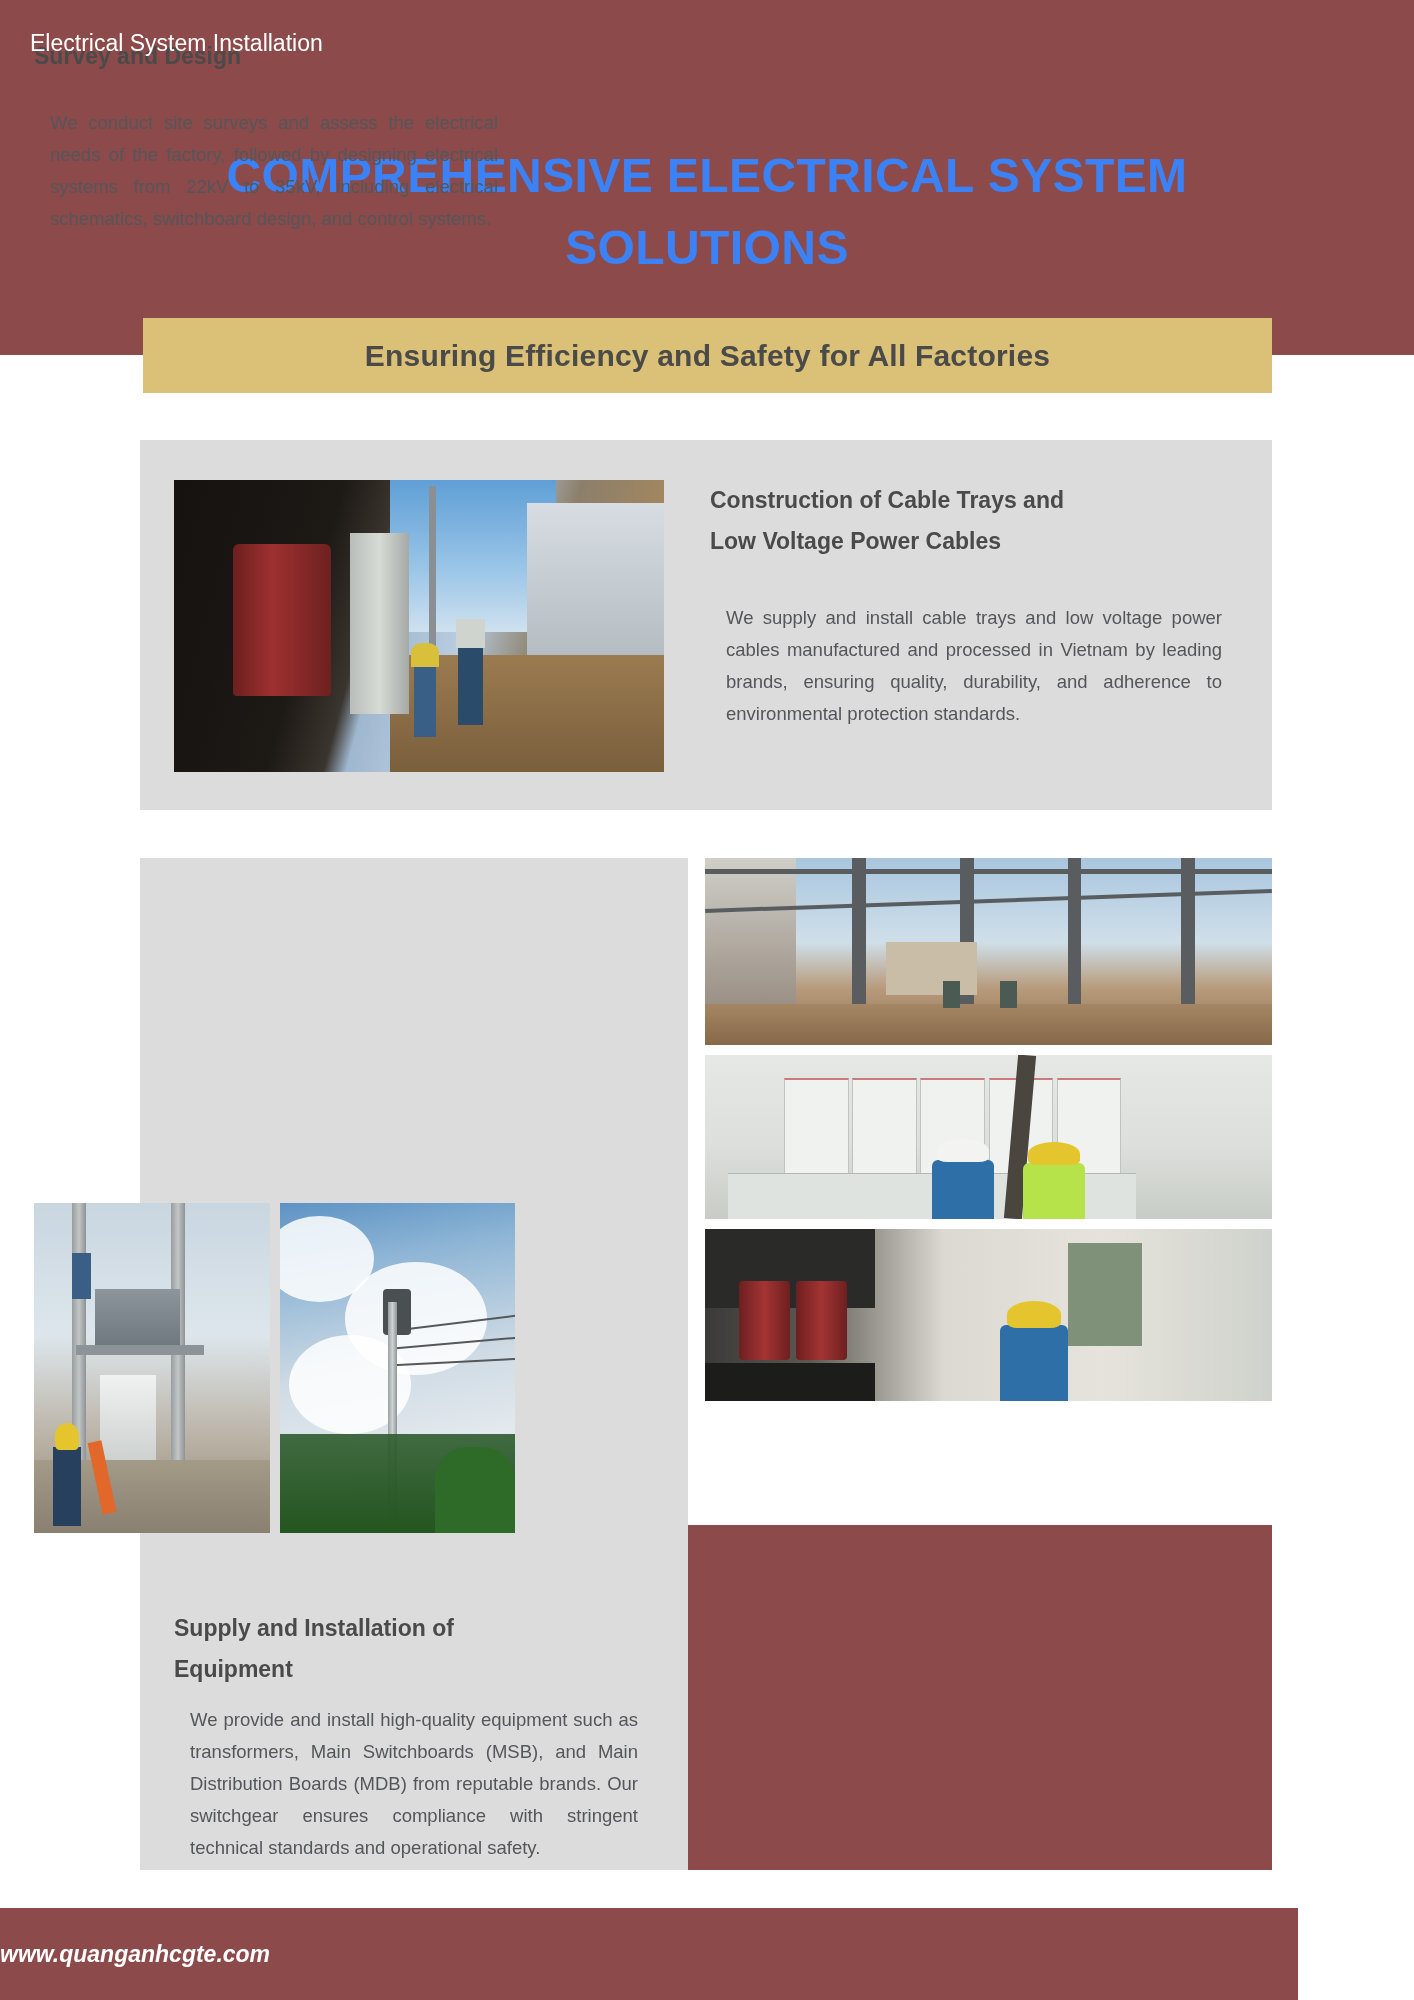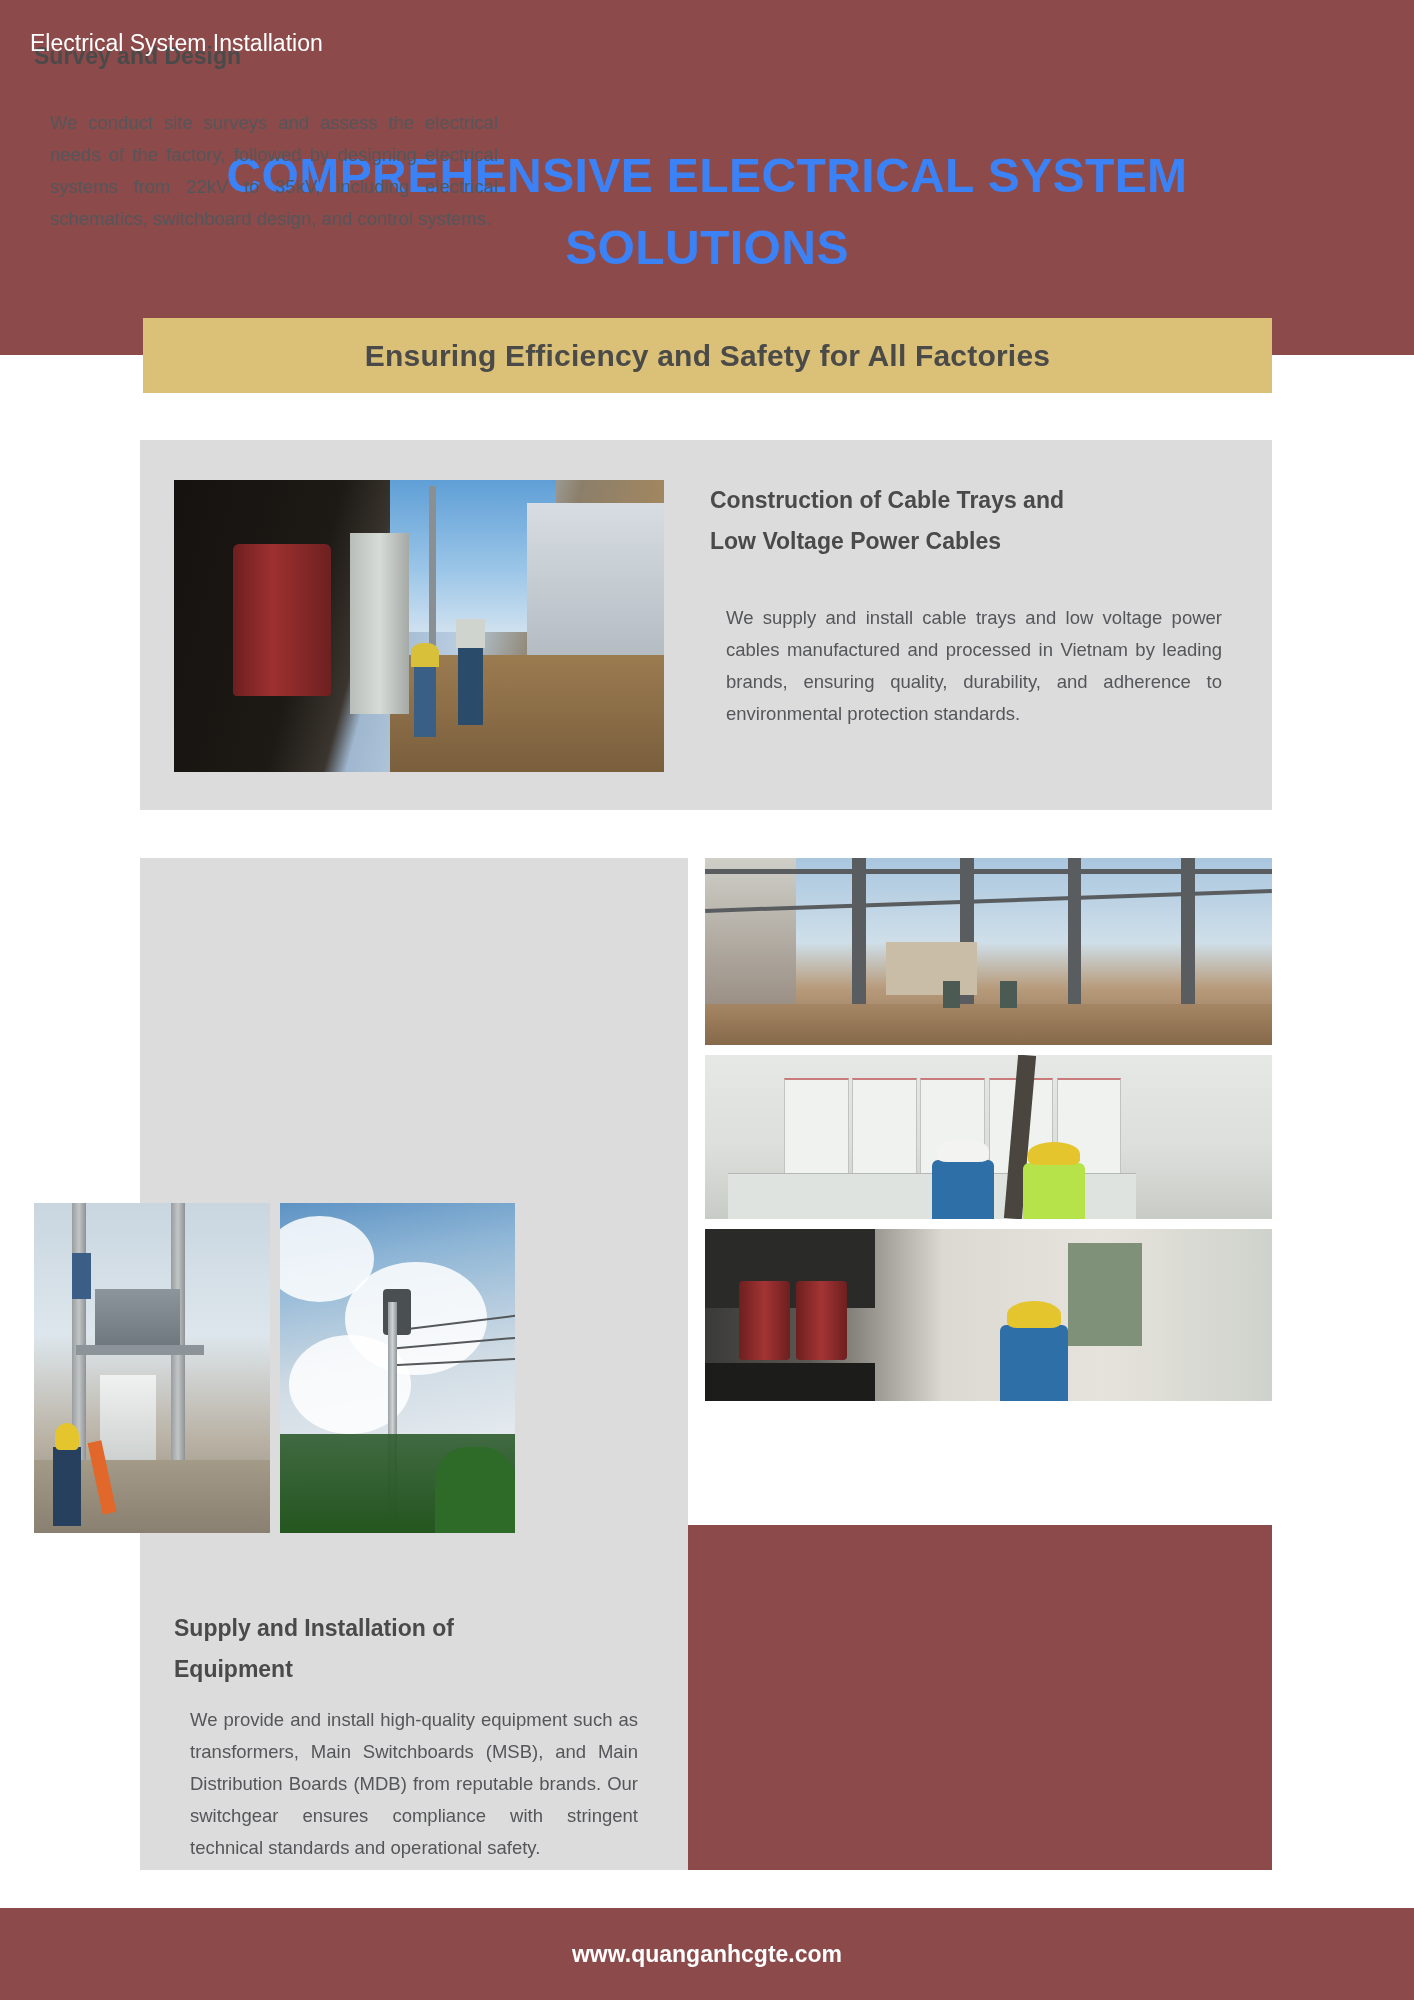--- a/index.html
+++ b/index.html
@@ -160,26 +160,26 @@
     font-size: 18.5px;
     line-height: 32px;
     text-align: justify;
     margin: 32px 0 0 0;
   }
 
   
   .footer-band {
     position: absolute;
     left: 0; top: 1908px;
-    width: 1414px;
+    width: 1298px;
     height: 92px;
     background: #8C4A4A;
     display: flex;
     align-items: center;
-    justify-content: center;
+    font-style: italic;
   }
   .footer-text {
     color: #FFFFFF;
     font-size: 23px;
     font-weight: bold;
   }
 
   
   .ph { position: absolute; inset: 0; }
 

